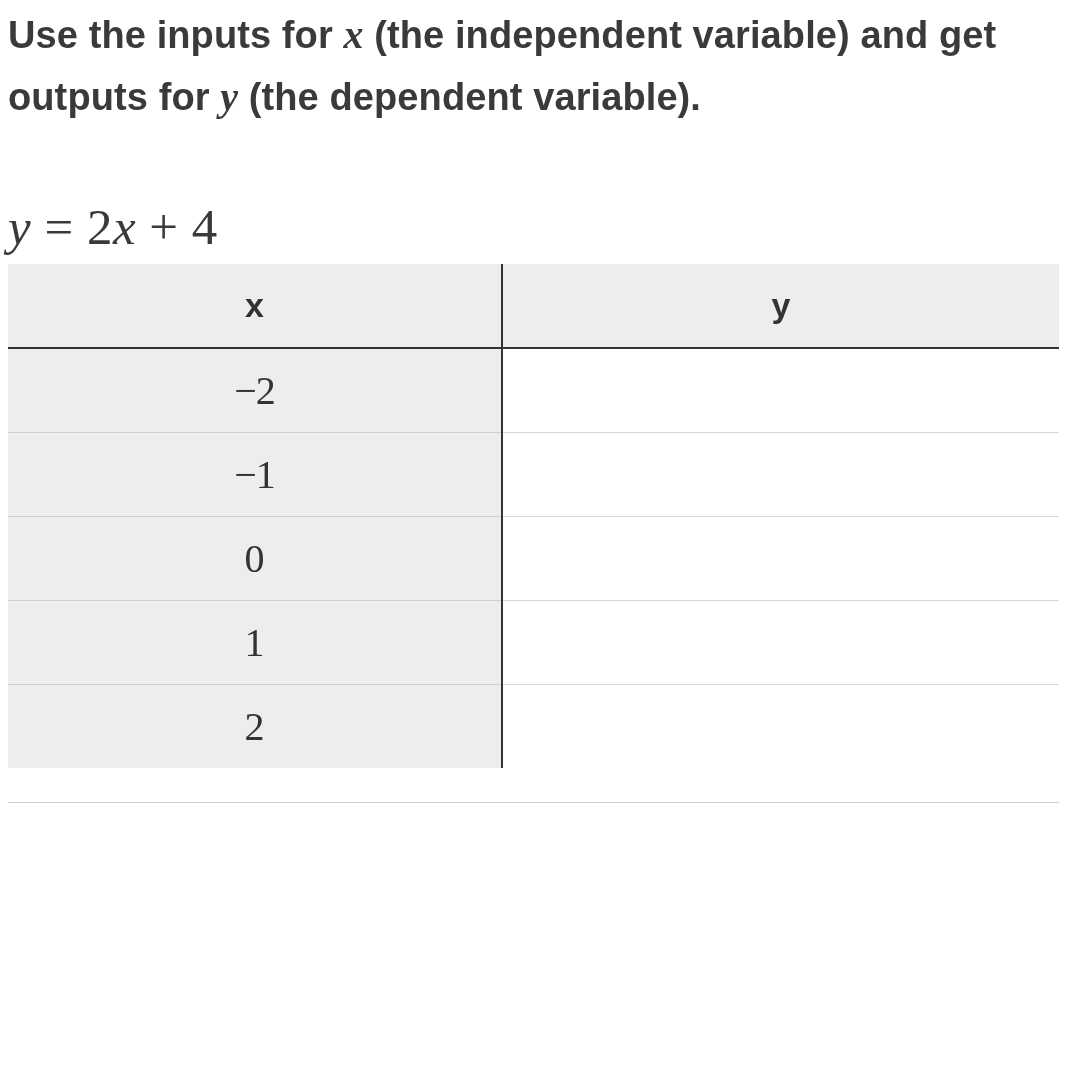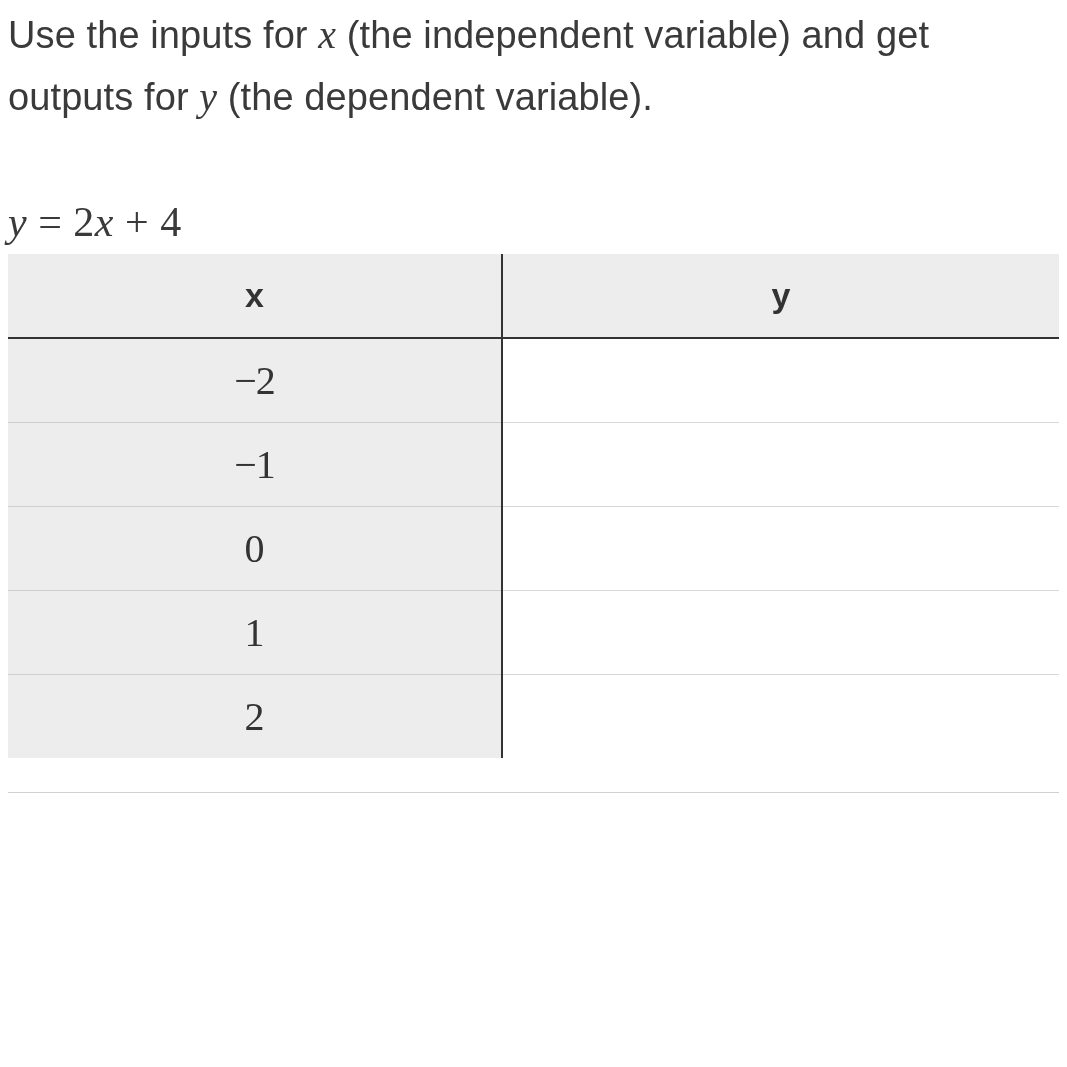--- a/index.html
+++ b/index.html
@@ -15,25 +15,25 @@
   .page {
     padding: 4px 8px 8px 8px;
   }
   .instructions {
     font-size: 38px;
     line-height: 1.55;
     font-weight: 400;
     margin-bottom: 70px;
     letter-spacing: 0.1px;
   }
-  .instructions p { margin: 0 0 48px 0; }
+  .instructions p { margin: 0 0 48px 0; font-weight: bold; }
   .instructions .ivar { font-family: "Times New Roman", Times, serif; font-style: italic; font-size: 40px; }
   .equation {
     font-family: "Times New Roman", Times, serif;
-    font-size: 42px;
+    font-size: 51px;
     font-style: italic;
     letter-spacing: 0.5px;
   }
   .equation .upright { font-style: normal; }
   table.xy {
     width: 100%;
     border-collapse: collapse;
     table-layout: fixed;
     margin-top: 8px;
   }

